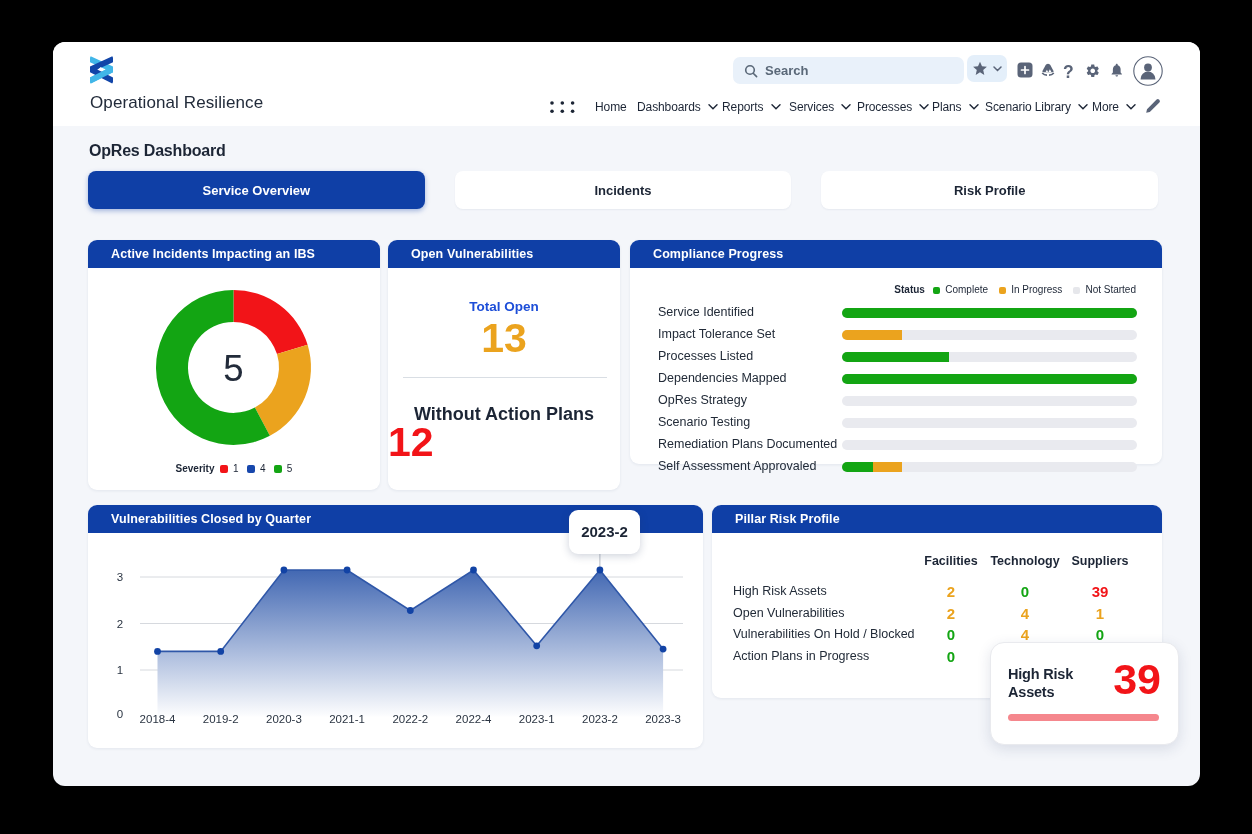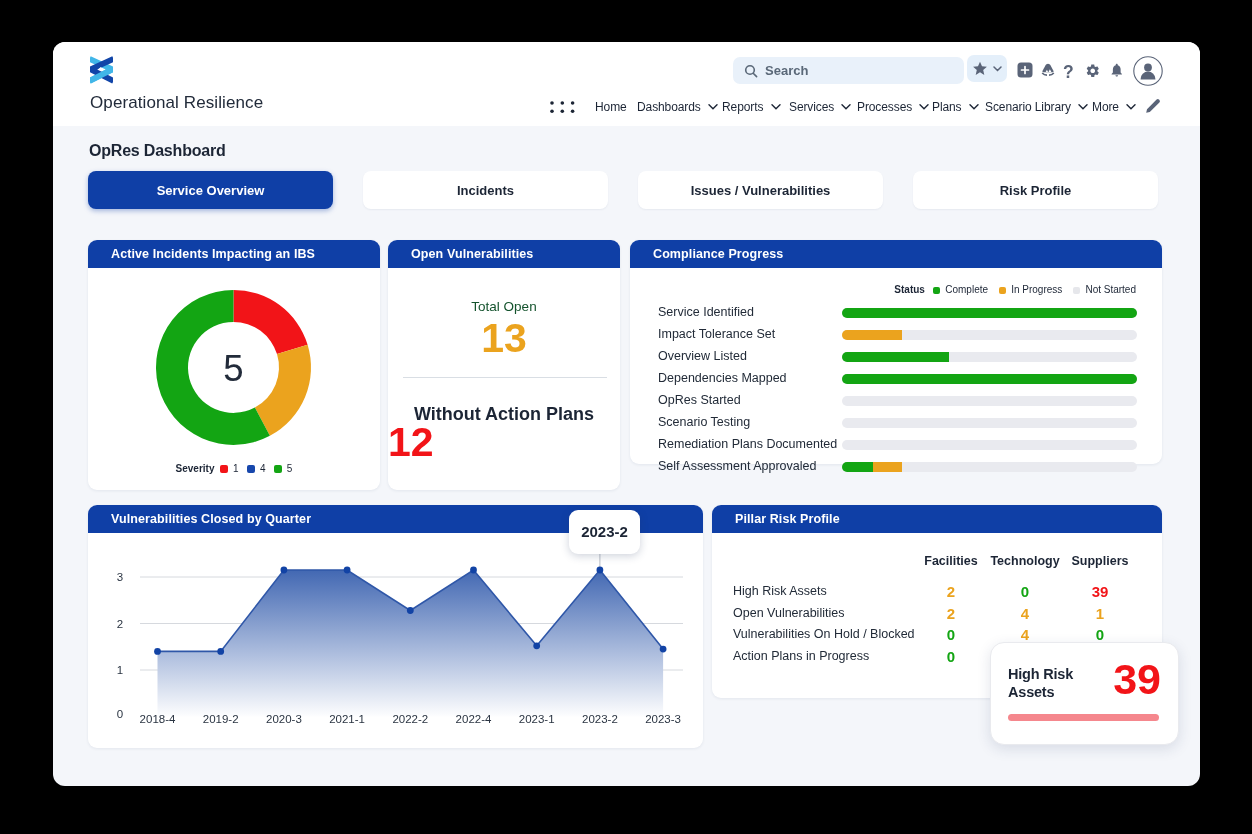--- a/index.html
+++ b/index.html
@@ -110,68 +110,67 @@
         </svg></span>
     <svg class="abs" style="left:1091.5px;top:55px" width="18" height="18" viewBox="0 0 18 18">
         <path d="M2.2 15.8 L3 12.2 L12.6 2.6 Q13.8 1.4 15 2.6 L15.4 3 Q16.6 4.2 15.4 5.4 L5.8 15 Z" fill="#5A6478"></path>
       </svg>
   </div>
 
   <div class="h1">OpRes Dashboard</div>
   <div class="tabs">
     <div class="tab act">Service Overview</div>
     <div class="tab">Incidents</div>
-    <div class="tab">Issues / Vulnerabilities</div>
     <div class="tab">Risk Profile</div>
   </div>
 
   <div class="card" style="left:35.5px;top:198px;width:292px;height:250px">
     <div class="chd">Active Incidents Impacting an IBS</div>
     <svg class="abs" style="left:0;top:28px" width="292" height="180" viewBox="0 28 292 180">
       <path d="M145.50 49.90 A77.5 77.5 0 0 1 219.61 104.74 L189.01 114.10 A45.5 45.5 0 0 0 145.50 81.90 Z" fill="#F21418"></path>
       <path d="M219.61 104.74 A77.5 77.5 0 0 1 181.88 195.83 L166.86 167.57 A45.5 45.5 0 0 0 189.01 114.10 Z" fill="#EBA31E"></path>
       <path d="M181.88 195.83 A77.5 77.5 0 1 1 145.50 49.90 L145.50 81.90 A45.5 45.5 0 1 0 166.86 167.57 Z" fill="#13A513"></path>
       <text x="145.5" y="141" font-size="36.5" fill="#222B3A" text-anchor="middle" font-family="Liberation Sans">5</text>
     </svg>
     <div class="abs" style="left:0;top:223px;width:292px;text-align:center;font-size:10px;color:#1C2535">
       <b>Severity</b>&nbsp;&nbsp;<span class="legsq" style="background:#F21418"></span>1&nbsp;&nbsp;&nbsp;<span class="legsq" style="background:#1747AC"></span>4&nbsp;&nbsp;&nbsp;<span class="legsq" style="background:#13A513"></span>5
     </div>
   </div>
 
   <div class="card" style="left:335.5px;top:198px;width:232px;height:250px">
     <div class="chd">Open Vulnerabilities</div>
-    <div class="abs" style="left:0;top:59px;width:232px;text-align:center;font-size:13.5px;font-weight:400;color:#14532d">Total Open</div>
+    <div class="abs" style="left:0;top:59px;width:232px;text-align:center;font-size:13.5px;font-weight:700;color:#1d4ed8">Total Open</div>
     <div class="abs" style="left:0;top:75px;width:232px;text-align:center;font-size:41px;font-weight:700;color:#EBA31E">13</div>
     <div class="abs" style="left:15px;top:137px;width:204px;height:1px;background:#D9DEE4"></div>
     <div class="abs" style="left:0;top:164px;width:232px;text-align:center;font-size:18px;font-weight:700;color:#1C2535">Without Action Plans</div>
     <div class="abs" style="left:0;top:179px;width:232px;font-size:41px;font-weight:700;color:#F21418">12</div>
   </div>
 
   <div class="card" style="left:577.5px;top:198px;width:532px;height:224px">
     <div class="chd">Compliance Progress</div>
     <div class="abs" style="right:26px;top:44px;font-size:10px;color:#1C2535;white-space:nowrap">
       <b>Status</b>&nbsp;&nbsp;&nbsp;<span class="legsq" style="width:7px;height:7px;background:#13A513"></span>Complete&nbsp;&nbsp;&nbsp;&nbsp;<span class="legsq" style="width:7px;height:7px;background:#EBA31E"></span>In Progress&nbsp;&nbsp;&nbsp;&nbsp;<span class="legsq" style="width:7px;height:7px;background:#E6E7EB"></span>Not Started
     </div>
     <div class="clabel" style="top:65px">Service Identified</div>
     <div class="bar" style="top:67.5px">
         <span class="seg" style="left:0;width:295px;background:#13A513"></span>
       </div>
     <div class="clabel" style="top:87px">Impact Tolerance Set</div>
     <div class="bar" style="top:89.5px">
         <span class="seg" style="left:0;width:60px;background:#EBA31E"></span>
       </div>
-    <div class="clabel" style="top:109px">Overview Listed</div>
+    <div class="clabel" style="top:109px">Processes Listed</div>
     <div class="bar" style="top:111.5px">
         <span class="seg" style="left:0;width:107px;background:#13A513"></span>
       </div>
     <div class="clabel" style="top:131px">Dependencies Mapped</div>
     <div class="bar" style="top:133.5px">
         <span class="seg" style="left:0;width:295px;background:#13A513"></span>
       </div>
-    <div class="clabel" style="top:153px">OpRes Started</div>
+    <div class="clabel" style="top:153px">OpRes Strategy</div>
     <div class="bar" style="top:155.5px"></div>
     <div class="clabel" style="top:175px">Scenario Testing</div>
     <div class="bar" style="top:177.5px"></div>
     <div class="clabel" style="top:197px">Remediation Plans Documented</div>
     <div class="bar" style="top:199.5px"></div>
     <div class="clabel" style="top:219px">Self Assessment Approvaled</div>
     <div class="bar" style="top:221.5px">
         <span class="seg" style="left:0;width:31px;background:#13A513"></span>
         <span class="seg" style="left:31px;width:29px;background:#EBA31E"></span>
       </div>

